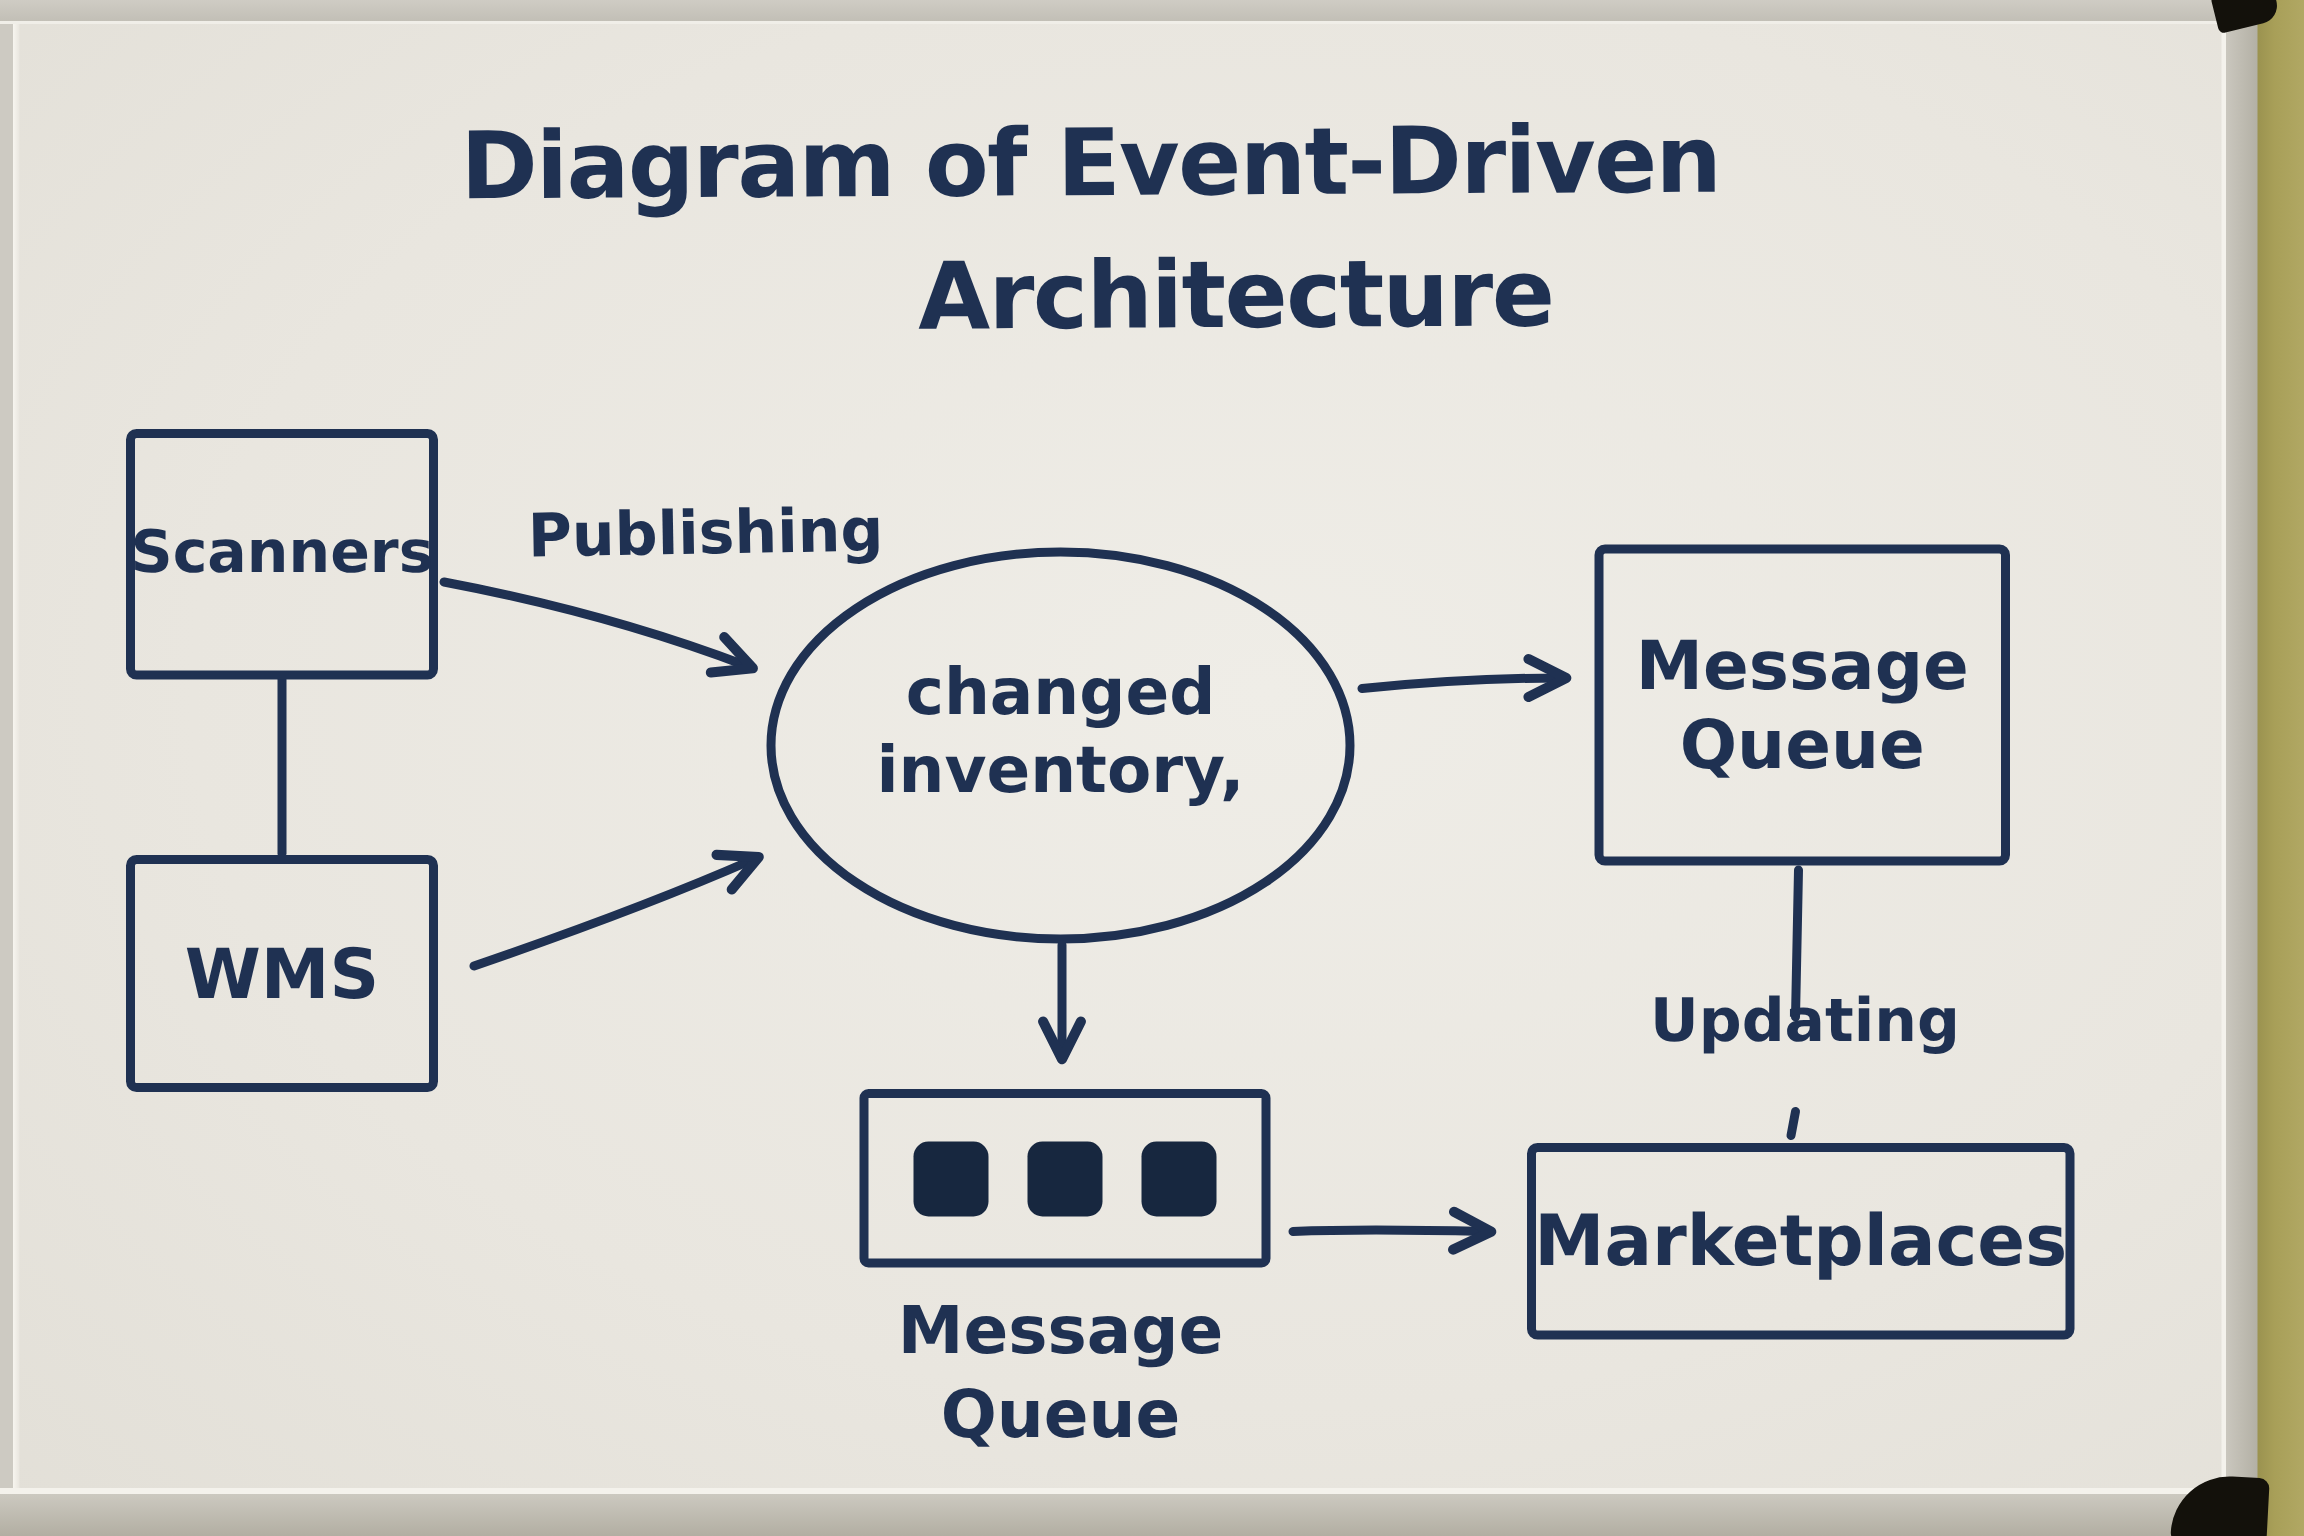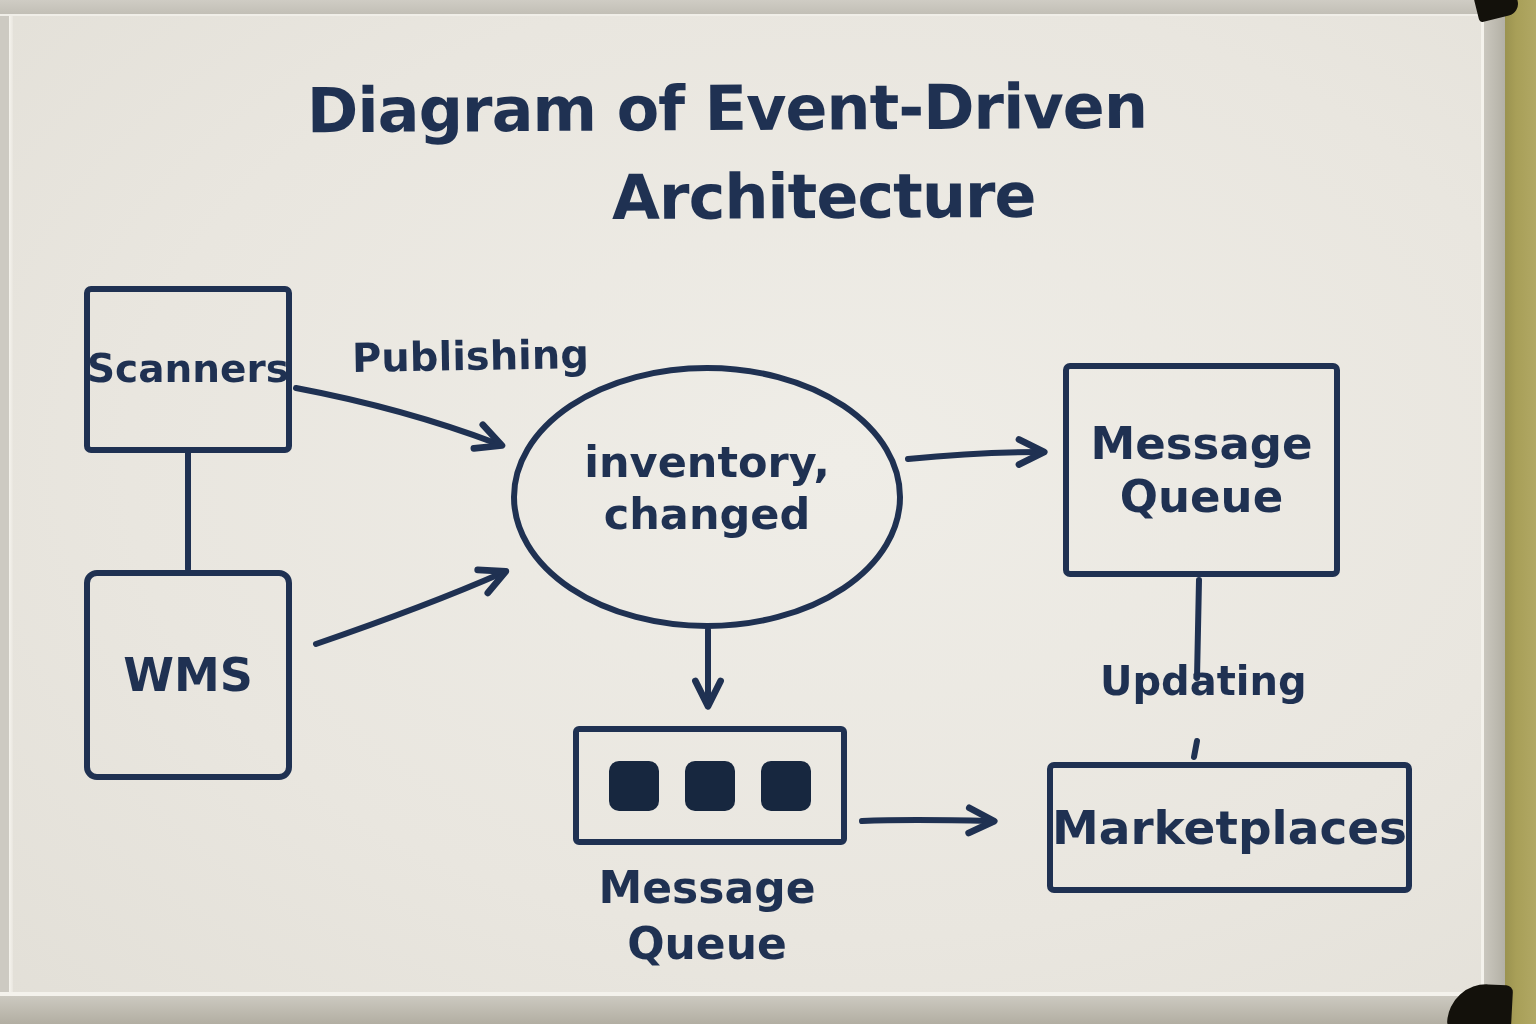--- a/index.html
+++ b/index.html
@@ -75,43 +75,43 @@
     <path class="stroke" d="M1199,580 L1197,678"></path>
     <path class="stroke" d="M1197,741 L1194,757"></path>
   </svg>
 
   <div class="ink title-line" style="left:307px;top:72px;">Diagram of Event-Driven</div>
   <div class="ink title-line" style="left:612px;top:160px;">Architecture</div>
 
   <div class="node" style="left:84px;top:286px;width:208px;height:167px;font-size:39px;">
     <span>Scanners</span>
   </div>
-  <div class="node" style="left:84px;top:570px;width:208px;height:210px;font-size:46px;border-radius:13px;">
+  <div class="node" style="left:84px;top:570px;width:208px;height:158px;font-size:46px;">
     <span>WMS</span>
   </div>
 
   <div class="ink edge-label" style="left:352px;top:333px;transform:rotate(-1deg);">Publishing</div>
   <div class="ink edge-label" style="left:1100px;top:658px;">Updating</div>
 
   <div class="ellipse-text" style="left:514px;top:436px;width:386px;font-size:43px;">
+    <div>changed</div>
     <div>inventory,</div>
-    <div>changed</div>
   </div>
 
   <div class="node" style="left:1063px;top:363px;width:277px;height:214px;font-size:45px;">
     <span>Message</span>
     <span>Queue</span>
   </div>
 
   <div class="squares-row">
     <div class="square"></div>
     <div class="square"></div>
     <div class="square"></div>
   </div>
   <div class="caption" style="left:540px;top:860px;width:334px;font-size:44px;">
     <div>Message</div>
     <div>Queue</div>
   </div>
 
-  <div class="node" style="left:1018px;top:762px;width:365px;height:131px;font-size:47px;margin-left:29px;">
+  <div class="node" style="left:1018px;top:762px;width:365px;height:131px;font-size:47px;">
     <span>Marketplaces</span>
   </div>
 </div>
 
 </body></html>

